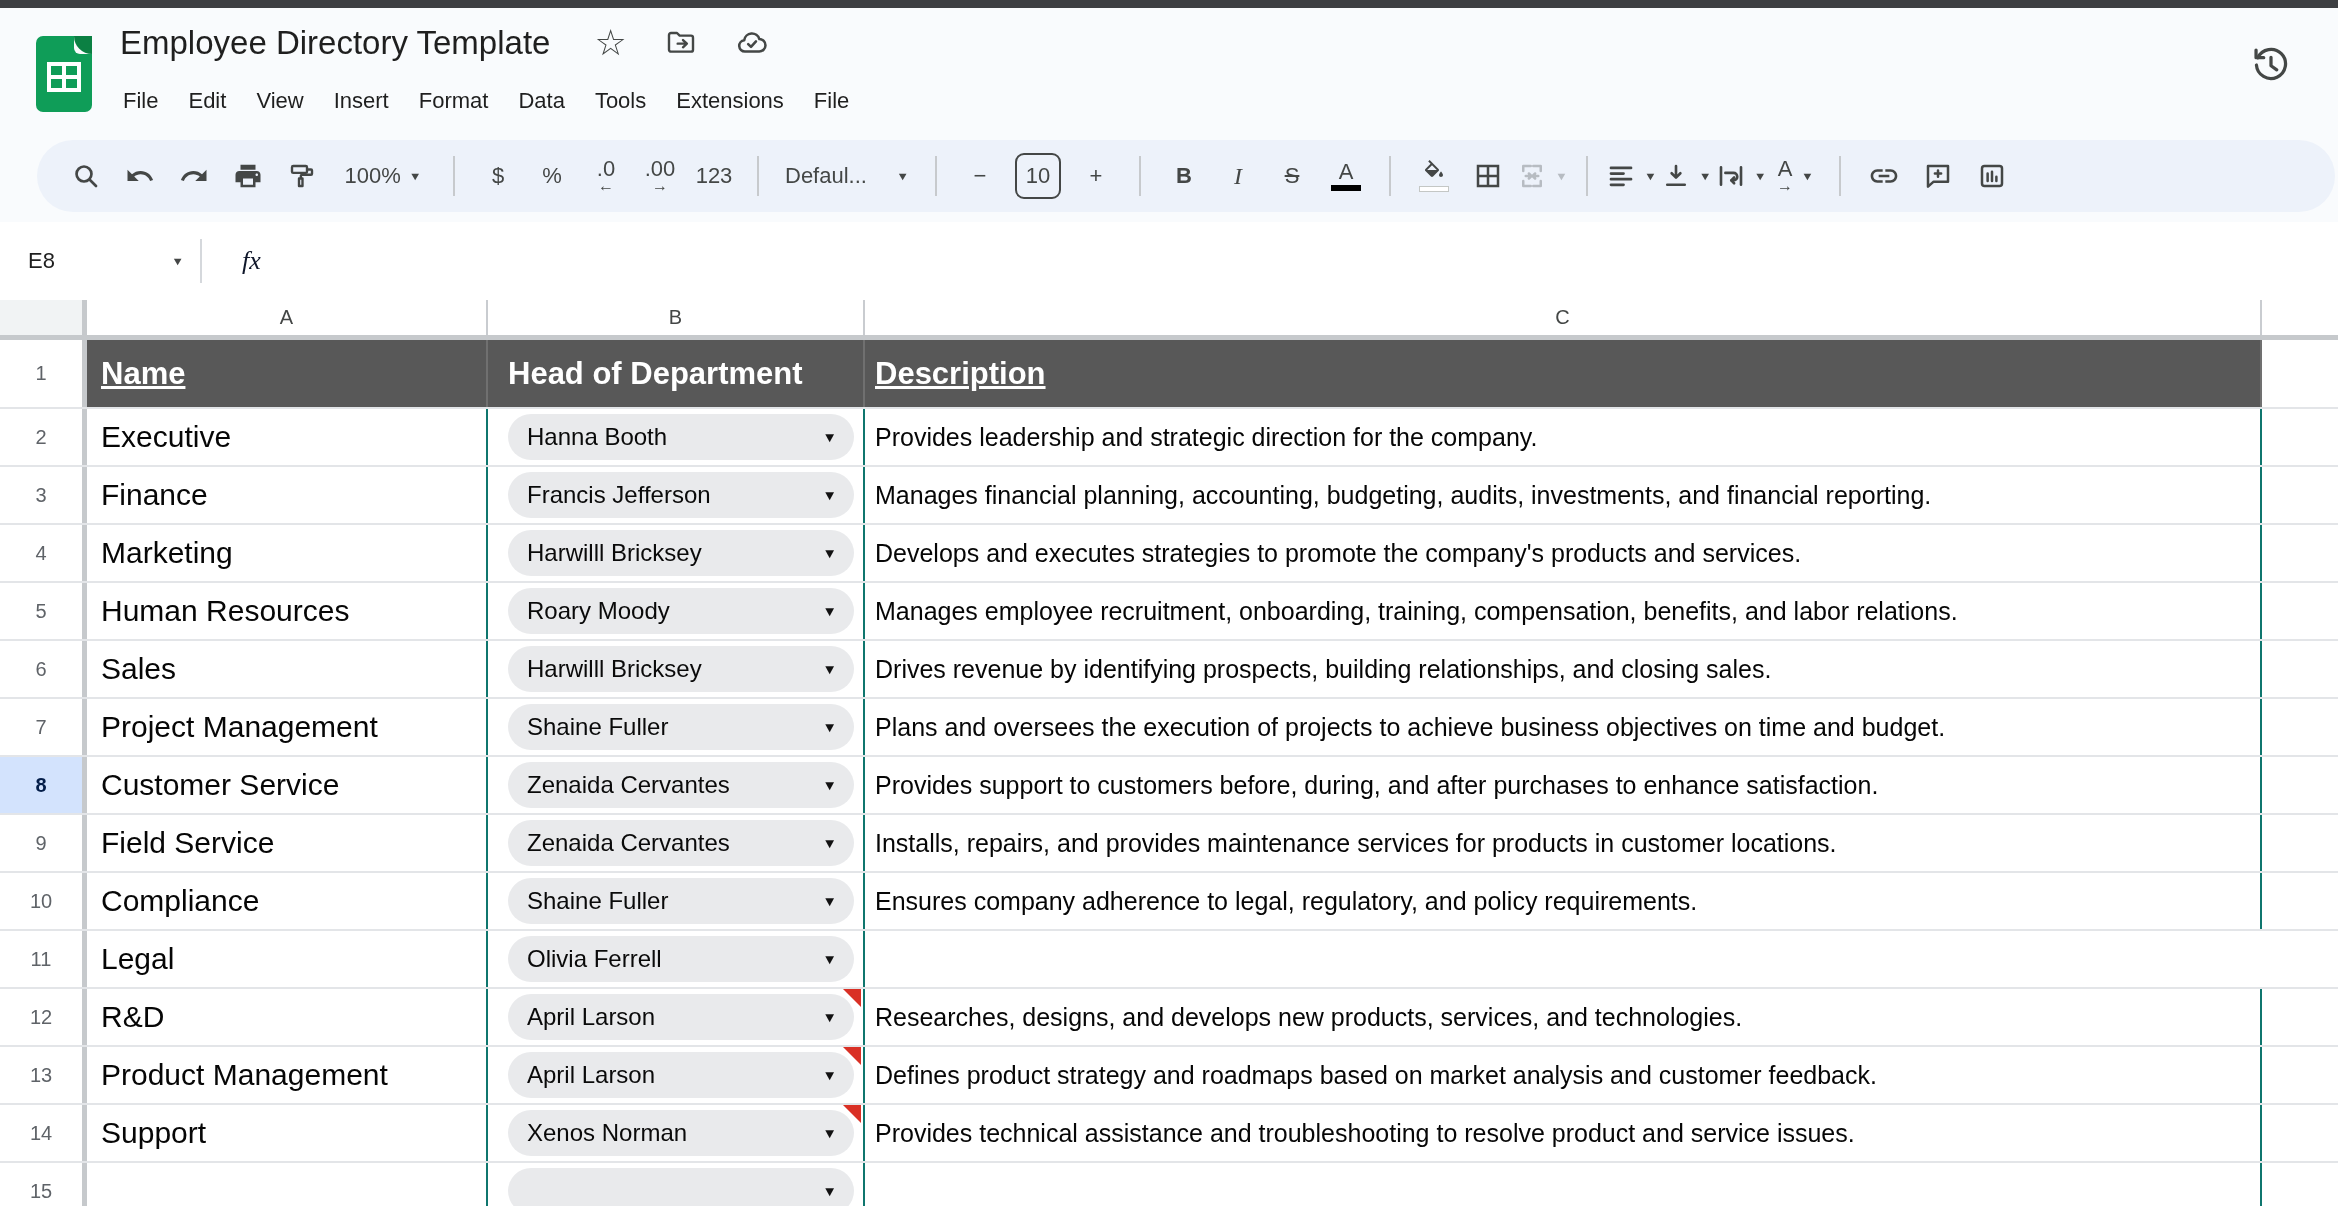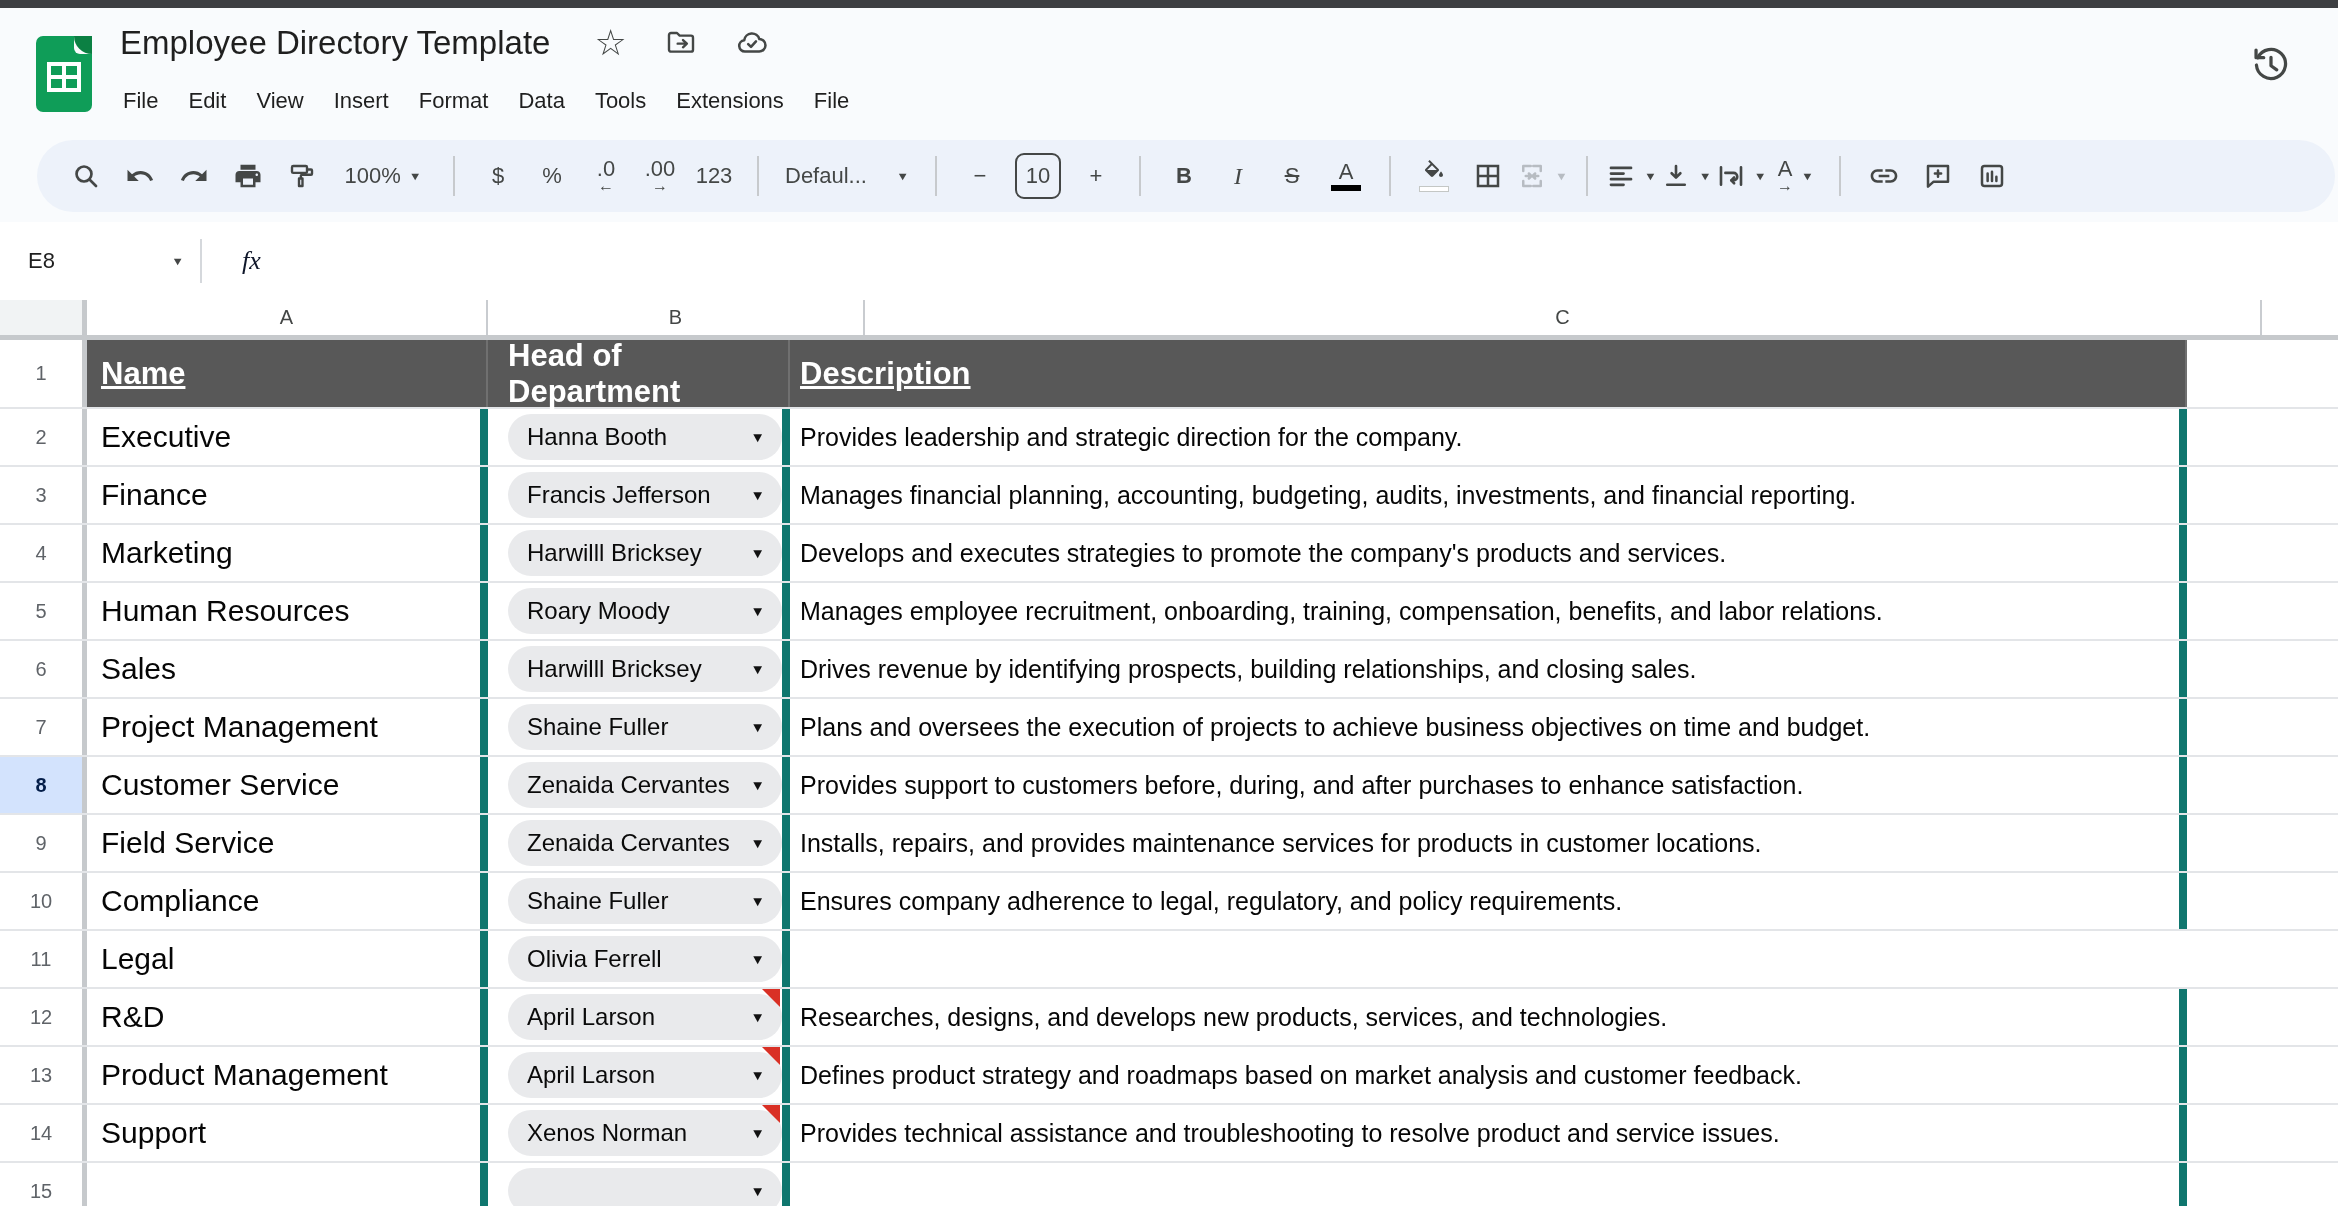--- a/index.html
+++ b/index.html
@@ -73,23 +73,23 @@
   .col-head { display:flex; align-items:center; justify-content:center;
     font-size:20px; color:#444746; border-right:2px solid #c9ccd0; }
   .ch-a { width:401px; } .ch-b { width:377px; } .ch-c { width:1397px; }
   .ch-d { flex:1; border-right:none; }
 
   .row { display:flex; height:58px; border-bottom:2px solid #e3e5e8; }
   .row-1 { height:69px; }
   .rowhead { width:87px; flex:none; display:flex; align-items:center; justify-content:center;
     font-size:20px; color:#5f6368; border-right:5px solid #c6c9cc; background:#fff; }
   .rowhead.sel { background:var(--selected-row-bg,#d3e3fd); color:var(--selected-row-text,#041e49); font-weight:700; }
-  .cell { display:flex; align-items:center; border-right:8px solid #0f766e; position:relative; }
+  .cell { display:flex; align-items:center; border-right:2px solid #0f766e; position:relative; }
   .cellA { width:401px; flex:none; font-size:30px; color:#060606; padding-left:14px; }
-  .cellB { width:302px; flex:none; }
+  .cellB { width:377px; flex:none; }
   .cellC { width:1397px; flex:none; font-size:25px; color:#060606; padding-left:10px; }
   .cellD { flex:1; border-right:none; }
   .row-1 .cell { background:var(--header-row-bg,#585858); color:var(--header-row-text,#fff);
     font-weight:700; border-right:2px solid #707070; }
   .row-1 .cellA, .row-1 .cellC { font-size:31px;text-decoration:underline; }
   .row-1 .cellB { font-size:31px; padding-left:20px; }
   .row-1 .cellD { background:#fff; border-right:none; }
 
   .chip { margin-left:20px; width:346px; height:46px; border-radius:24px;
     background:var(--chip-bg,#e9eaec); display:flex; align-items:center;

